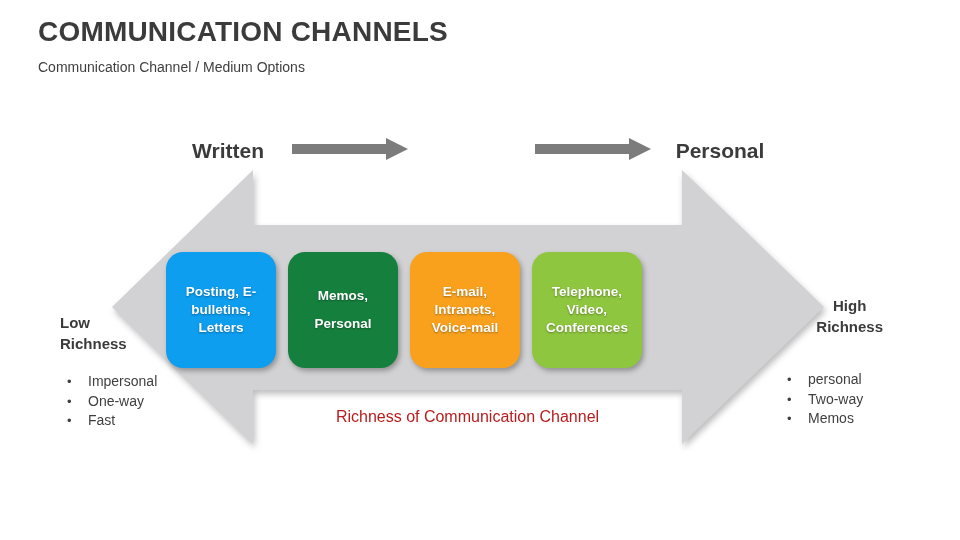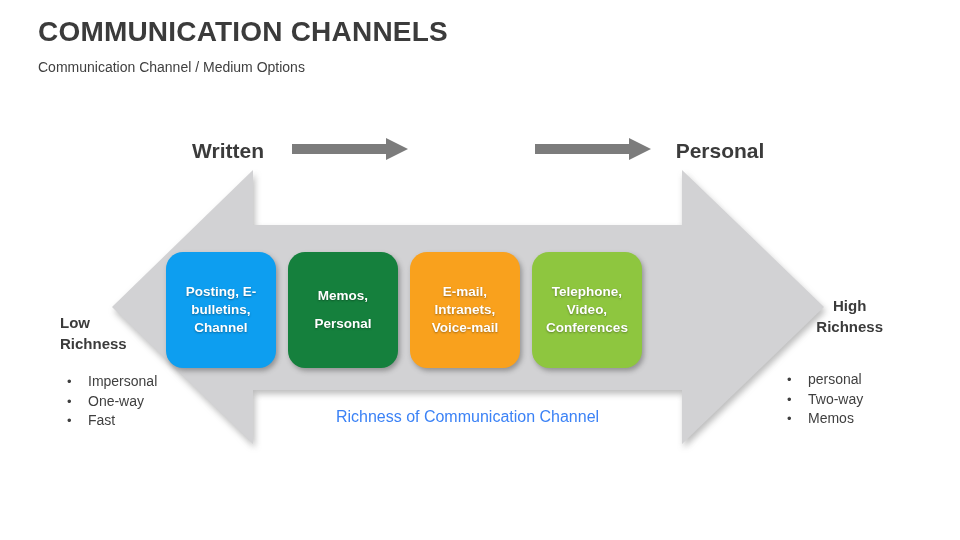--- a/index.html
+++ b/index.html
@@ -31,21 +31,21 @@
   .channel-box{
     position:absolute;top:252px;width:110px;height:116px;border-radius:17px;
     display:flex;flex-direction:column;justify-content:center;align-items:center;
     color:#ffffff;font-size:13.5px;font-weight:700;line-height:18px;text-align:center;
     box-shadow:2px 3px 5px rgba(70,70,70,.45);
     text-shadow:0 1px 2px rgba(0,0,0,.35);
   }
   .b1{left:166px}.b2{left:288px}.b3{left:410px}.b4{left:532px}.b5{left:654px}
   .bottom-label{
     position:absolute;left:253px;top:408px;width:429px;text-align:center;
-    font-size:16px;font-weight:400;color:#3b82f6;
+    font-size:16px;font-weight:400;color:#b91c1c;
   }
   .side-heading{
     position:absolute;font-size:15px;font-weight:700;color:#3b3b3b;line-height:21px;
   }
   .side-heading.hl{left:60px;top:312px;text-align:left;}
   .side-heading.hr{right:77px;top:295px;text-align:center;}
   .bullet-list{position:absolute;font-size:14px;color:#3f3f3f;}
   .bullet-list.bl{left:67px;top:373px;}
   .bullet-list.br{left:787px;top:371px;}
   .bullet-row{display:flex;align-items:baseline;height:19.5px;}
@@ -68,21 +68,21 @@
     <polygon fill="#7c7c7c" points="0,8 94,8 94,2 116,13 94,24 94,18 0,18"></polygon>
   </svg>
   <svg class="mini-arrow a2" viewBox="0 0 116 26">
     <polygon fill="#7c7c7c" points="0,8 94,8 94,2 116,13 94,24 94,18 0,18"></polygon>
   </svg>
   <div class="axis-label axis-personal">Personal</div>
 
   <div class="channel-box b1" style="background-color: rgb(13, 158, 240);">
     <div>Posting, E-</div>
     <div>bulletins,</div>
-    <div>Channel</div>
+    <div>Letters</div>
   </div>
   <div class="channel-box b2" style="background-color: #15803d; gap: 10px;">
     <div>Memos,</div>
     <div>Personal</div>
   </div>
   <div class="channel-box b4" style="background-color: rgb(142, 198, 63);">
     <div>Telephone,</div>
     <div>Video,</div>
     <div>Conferences</div>
   </div>

